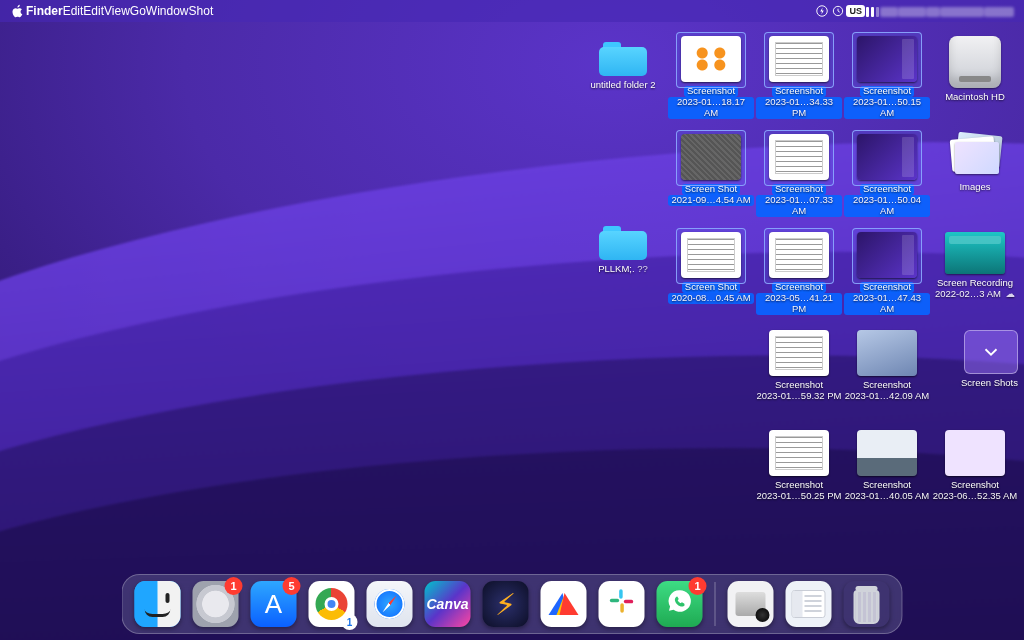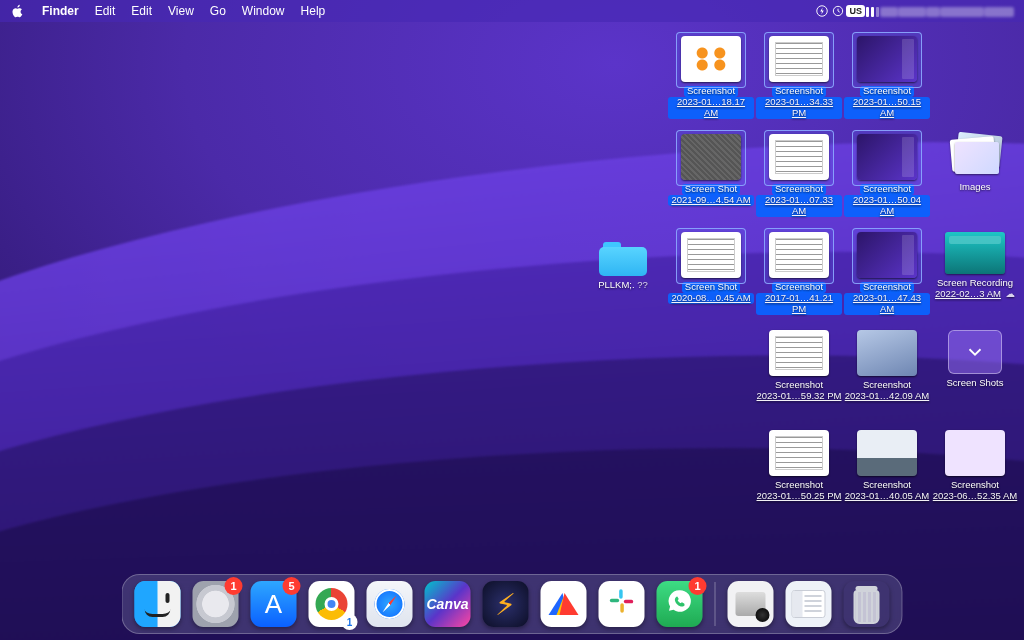--- a/index.html
+++ b/index.html
@@ -17,21 +17,21 @@
   .w4 { top:450px; height:520px; background:linear-gradient(180deg,#241160,#170a42); transform:rotate(-2deg);}
 
   
   .menubar {
     position: absolute; top:0; left:0; right:0; height:22px;
     background: rgba(70,40,180,0.65);
     display:flex; align-items:center; justify-content:space-between;
     padding:0 10px; font-size:12px; font-weight:500;
     z-index:50;
   }
-  .menubar .left, .menubar .right { display:flex; align-items:center; gap:16px; }
+  .menubar .left, .menubar .right { display:flex; align-items:center; }
   .menubar .right { gap:0; }
   .menubar .app { font-weight:700; }
   .menubar span { cursor:default; }
   .mb-ic { width:16px; height:14px; display:inline-flex; align-items:center; justify-content:center; }
   .mb-ic svg { width:14px; height:14px; stroke:#fff; fill:none; stroke-width:1.6; }
   .us-badge { background:#fff; color:#222; font-size:9px; font-weight:700; border-radius:3px; padding:1px 3px; }
   .mb-bar { display:inline-block; width:3px; height:10px; background:#fff; margin:0 1px; border-radius:1px; vertical-align:middle; }
   .mb-blob { display:inline-block; height:10px; background:rgba(255,255,255,.35); border-radius:2px; vertical-align:middle; filter:blur(1.5px);}
 
   
@@ -44,21 +44,21 @@
     width:60px; height:46px; border-radius:4px; background:#fff; box-shadow:0 1px 2px rgba(0,0,0,.6);
     display:flex; align-items:center; justify-content:center; overflow:hidden; margin-bottom:4px;
     position:relative;
   }
   .ditem.selected::before{
     content:""; position:absolute; top:-4px; left:50%; transform:translateX(-50%);
     width:68px; height:54px; border:1.5px solid rgba(140,170,255,.9); border-radius:4px; background:rgba(100,130,255,.15);
   }
   .ditem .lbl { text-shadow:0 1px 2px rgba(0,0,0,.7); max-width:86px; }
   .ditem.selected .lbl span{ background:#0a63ff; border-radius:3px; padding:0 3px; display:inline-block;}
-  .ditem .sub { opacity:.95;text-decoration:underline;}
+  .ditem .sub { opacity:.95;}
 
   .folder-ic { width:56px; height:44px; position:relative; }
   .folder-ic::before{content:"";position:absolute;top:6px;left:8px;width:18px;height:8px;background:#3fc6ff;border-radius:3px 3px 0 0;}
   .folder-ic::after{content:"";position:absolute;top:11px;left:4px;right:4px;bottom:4px;background:linear-gradient(180deg,#58d4ff,#2fb5f3);border-radius:5px;}
 
   .hdd-ic{width:52px;height:52px;border-radius:8px;background:linear-gradient(180deg,#f1f1f3,#c9ccd3);box-shadow:inset 0 -10px 10px rgba(0,0,0,.15),0 1px 2px rgba(0,0,0,.5);position:relative; margin-bottom:4px;}
   .hdd-ic::after{content:"";position:absolute;left:10px;right:10px;bottom:6px;height:6px;background:#888;border-radius:2px;}
 
   .stack-ic{width:56px;height:44px;position:relative;margin-bottom:4px;}
   .stack-ic .a,.stack-ic .b,.stack-ic .c{position:absolute;width:44px;height:32px;border-radius:2px;background:#fff;box-shadow:0 1px 2px rgba(0,0,0,.5);}
@@ -163,21 +163,21 @@
         <svg viewBox="0 0 24 24">
           <path fill="#fff" stroke="none" d="M16.4 13.2c0-2.6 2.1-3.8 2.2-3.9-1.2-1.8-3.1-2-3.7-2-1.6-.2-3.1.9-3.9.9s-2-.9-3.4-.9C5.9 7.4 4.3 8.4 3.4 10c-1.8 3.1-.5 7.7 1.3 10.2.9 1.2 1.9 2.6 3.3 2.6 1.3-.1 1.8-.8 3.4-.8s2 .8 3.4.8 2.3-1.2 3.1-2.5c1-1.4 1.4-2.8 1.4-2.9-.1 0-2.9-1.1-2.9-4.2zM14 4.5c.7-.9 1.2-2.1 1.1-3.3-1 .1-2.3.7-3 1.6-.7.8-1.3 2-1.1 3.2 1.1.1 2.3-.6 3-1.5z"></path>
         </svg>
       </span>
     <span class="app">Finder</span>
     <span>Edit</span>
     <span>Edit</span>
     <span>View</span>
     <span>Go</span>
     <span>Window</span>
-    <span>Help</span>
+    <span>Shot</span>
   </div>
   <div class="right">
     <span class="mb-ic">
         <svg viewBox="0 0 24 24">
           <circle cx="12" cy="12" r="9"></circle>
           <path d="M13 6l-4 7h3l-1 5 4-7h-3z" fill="#fff" stroke="none"></path>
         </svg>
       </span>
     <span class="mb-ic">
         <svg viewBox="0 0 24 24">
@@ -189,35 +189,43 @@
     <span><span class="mb-bar"></span><span class="mb-bar"></span><span class="mb-bar" style="opacity:.4"></span></span>
     <span><span class="mb-blob" style="width:18px"></span></span>
     <span><span class="mb-blob" style="width:28px"></span></span>
     <span><span class="mb-blob" style="width:14px"></span></span>
     <span><span class="mb-blob" style="width:44px"></span></span>
     <span><span class="mb-blob" style="width:30px"></span></span>
   </div>
 </div>
 
 <div class="desktop" id="desktop">
-    <div class="ditem" style="left: 580px; top: 236px;">
+    <div class="ditem" style="left: 580px; top: 36px;">
+      <div class="folder-ic"></div>
+      <div class="lbl"><span>untitled folder 2</span></div>
+    </div>
+    <div class="ditem" style="left: 580px; top: 220px;">
       <div class="folder-ic"></div>
       <div class="lbl"><span>PLLKM;.</span><span style="opacity: 0.8;"> ??</span></div>
     </div>
     <div class="ditem selected" style="left: 668px; top: 36px;">
       <div class="thumb orange"></div>
       <div class="lbl"><span>Screenshot</span><br><span class="sub">2023-01…18.17 AM</span></div>
     </div>
     <div class="ditem selected" style="left: 756px; top: 36px;">
       <div class="thumb doc"></div>
       <div class="lbl"><span>Screenshot</span><br><span class="sub">2023-01…34.33 PM</span></div>
     </div>
     <div class="ditem selected" style="left: 844px; top: 36px;">
       <div class="thumb dark dark-shot"></div>
       <div class="lbl"><span>Screenshot</span><br><span class="sub">2023-01…50.15 AM</span></div>
+    </div>
+    <div class="ditem" style="left: 932px; top: 36px;">
+      <div class="hdd-ic"></div>
+      <div class="lbl"><span>Macintosh HD</span></div>
     </div>
     <div class="ditem selected" style="left: 668px; top: 134px;">
       <div class="thumb texture"></div>
       <div class="lbl"><span>Screen Shot</span><br><span class="sub">2021-09…4.54 AM</span></div>
     </div>
     <div class="ditem selected" style="left: 756px; top: 134px;">
       <div class="thumb doc"></div>
       <div class="lbl"><span>Screenshot</span><br><span class="sub">2023-01…07.33 AM</span></div>
     </div>
     <div class="ditem selected" style="left: 844px; top: 134px;">
@@ -231,39 +239,39 @@
         <div class="c"></div>
       </div>
       <div class="lbl"><span>Images</span></div>
     </div>
     <div class="ditem selected" style="left: 668px; top: 232px;">
       <div class="thumb doc"></div>
       <div class="lbl"><span>Screen Shot</span><br><span class="sub">2020-08…0.45 AM</span></div>
     </div>
     <div class="ditem selected" style="left: 756px; top: 232px;">
       <div class="thumb doc"></div>
-      <div class="lbl"><span>Screenshot</span><br><span class="sub">2017-01…41.21 PM</span></div>
+      <div class="lbl"><span>Screenshot</span><br><span class="sub">2023-05…41.21 PM</span></div>
     </div>
     <div class="ditem selected" style="left: 844px; top: 232px;">
       <div class="thumb dark dark-shot"></div>
       <div class="lbl"><span>Screenshot</span><br><span class="sub">2023-01…47.43 AM</span></div>
     </div>
     <div class="ditem" style="left: 932px; top: 232px;">
       <div class="vid-ic"></div>
       <div class="lbl"><span>Screen Recording</span><br><span class="sub">2022-02…3 AM</span><span class="cloud-suffix"> ☁︎</span></div>
     </div>
     <div class="ditem" style="left: 756px; top: 330px;">
       <div class="thumb doc"></div>
       <div class="lbl"><span>Screenshot</span><br><span class="sub">2023-01…59.32 PM</span></div>
     </div>
     <div class="ditem" style="left: 844px; top: 330px;">
       <div class="thumb photo"></div>
       <div class="lbl"><span>Screenshot</span><br><span class="sub">2023-01…42.09 AM</span></div>
     </div>
-    <div class="ditem" style="left: 932px; top: 330px;">
+    <div class="ditem" style="left: 932px; top: 330px; align-items: flex-end;">
       <div class="expand-ic">
         <svg viewBox="0 0 24 24">
           <path d="M6 9l6 6 6-6"></path>
         </svg>
       </div>
       <div class="lbl"><span>Screen Shots</span></div>
     </div>
     <div class="ditem" style="left: 756px; top: 430px;">
       <div class="thumb doc"></div>
       <div class="lbl"><span>Screenshot</span><br><span class="sub">2023-01…50.25 PM</span></div>

